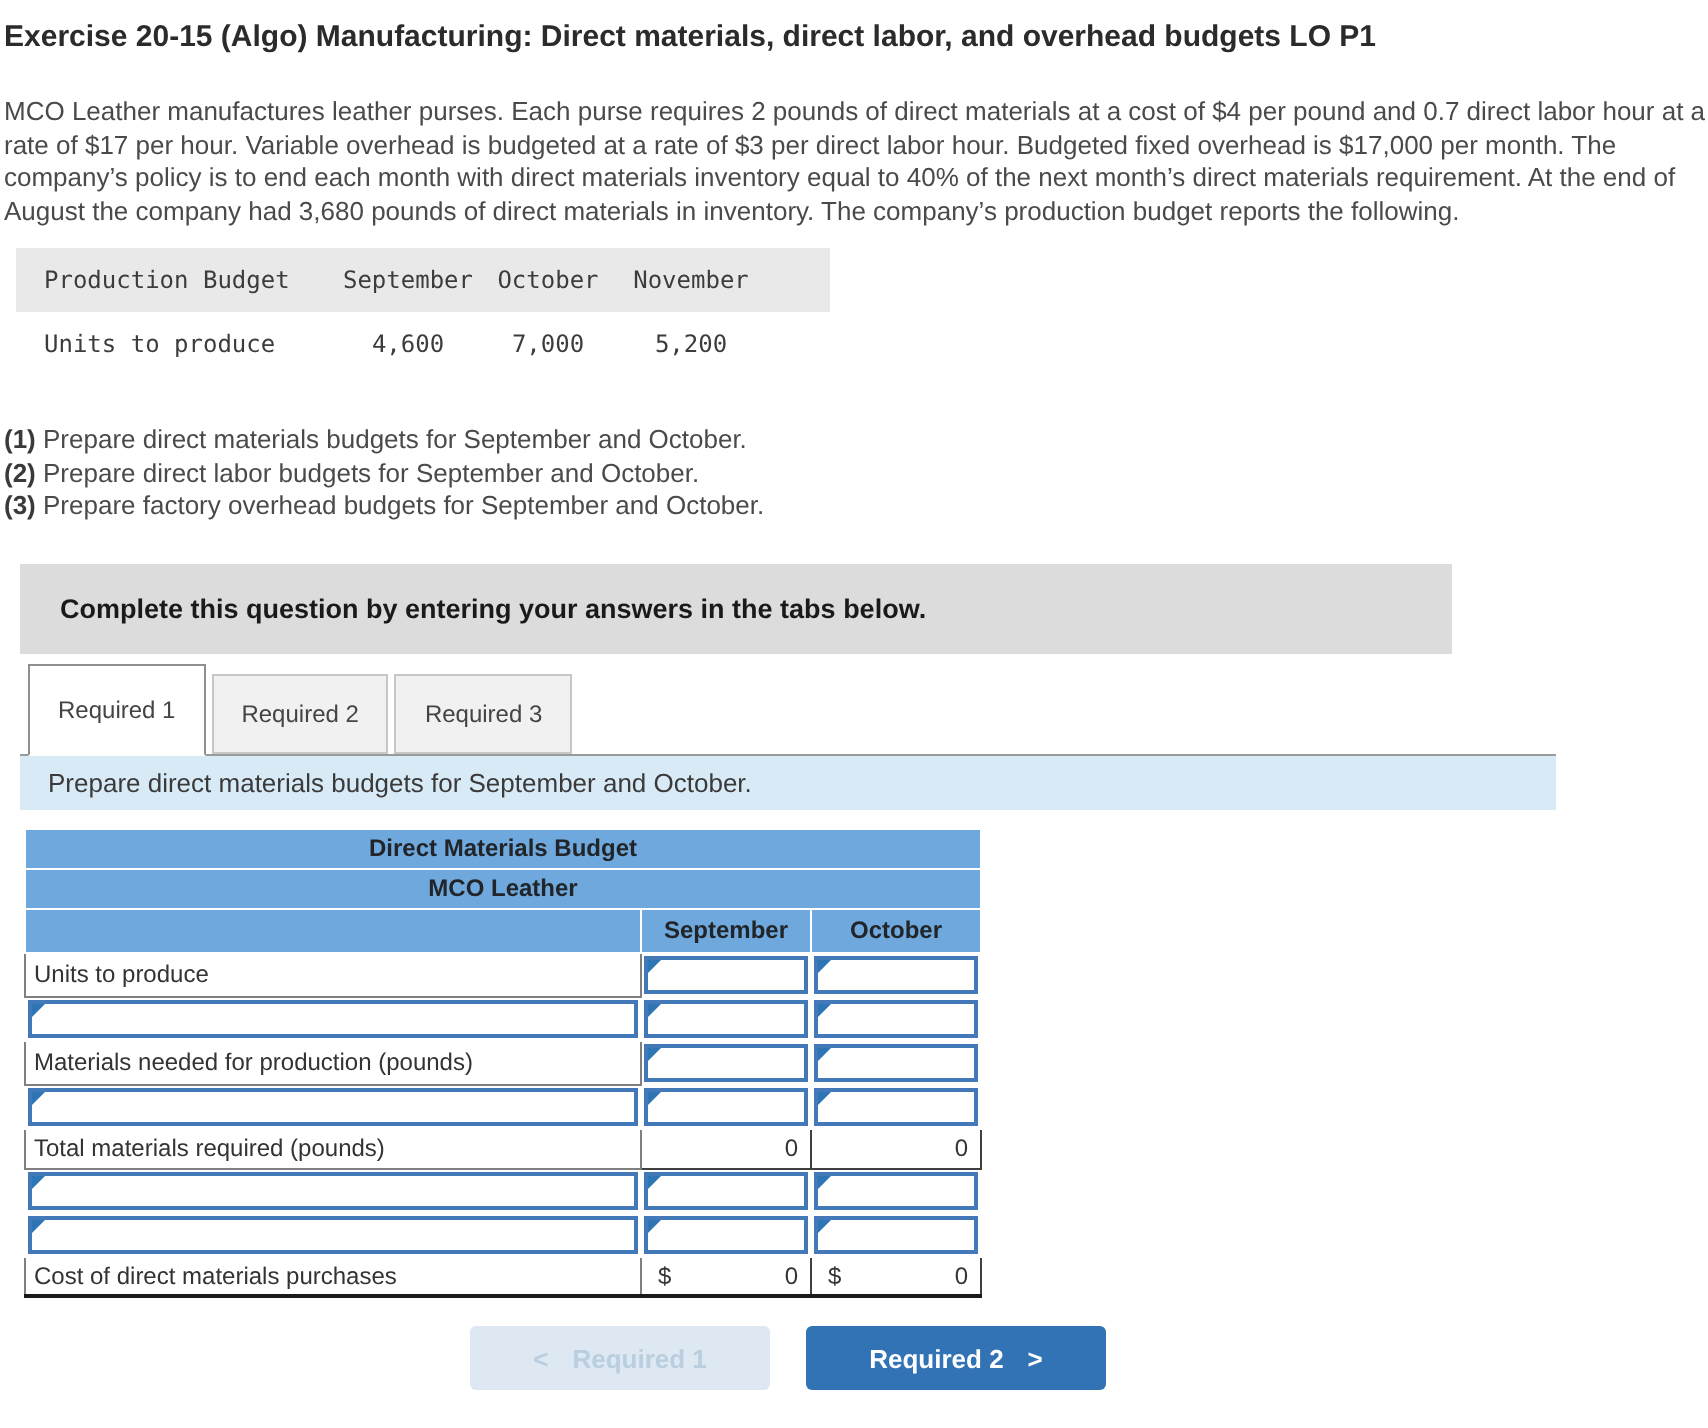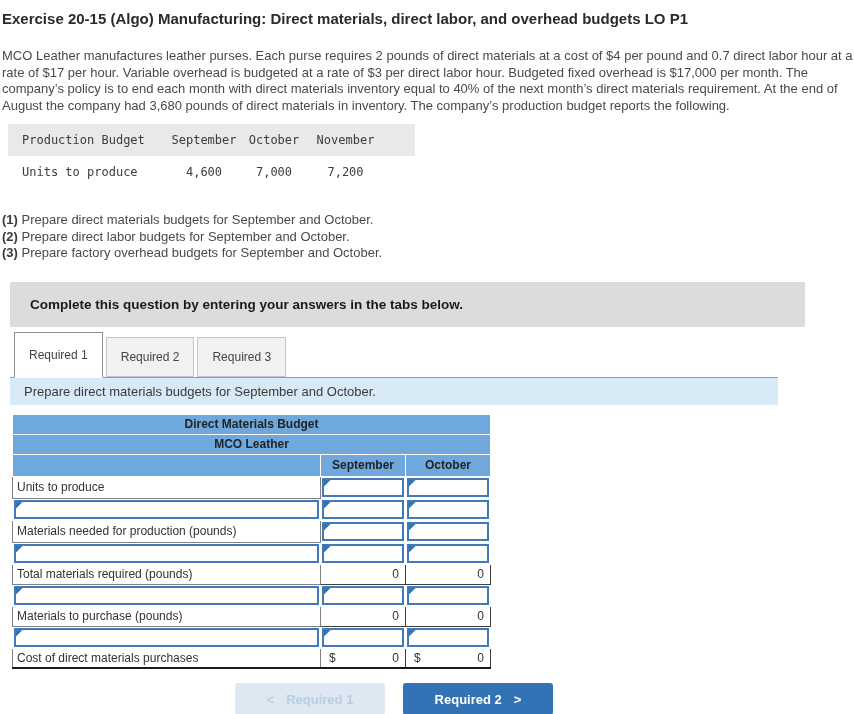--- a/index.html
+++ b/index.html
@@ -32,21 +32,21 @@
   .pb-table .c-oct  { width:68px;  text-align:center; }
   .pb-table .c-nov  { width:107px; text-align:center; padding-right:32px; }
 
   
   .tasks { margin:24px 0 0 2px; font-size:13px; line-height:15.5px; }
   .task-line { margin-bottom:1px; }
   .task-num { font-weight:bold; color:#3a3a3a; }
 
   
   .instruction-box {
-    margin:21px 0 0 10px; width:795px; background:#dcdcdc;
+    margin:21px 0 0 10px; width:716px; background:#dcdcdc;
     padding:15px 20px; font-size:13.5px; font-weight:bold; color:#1a1a1a;
   }
 
   
   .tabs { margin:5px 0 0 14px; display:flex; align-items:flex-end; position:relative; z-index:2; }
   .tab {
     background:#f1f1f1; border:1px solid #c6c6c6; height:40px; margin-right:3px;
     padding:0 14px; font-size:12px; color:#444; display:flex; align-items:center;
     cursor:pointer;
   }
@@ -120,21 +120,21 @@
       <tr class="pb-head">
     <td class="c-label">Production Budget</td>
     <td class="c-sep">September</td>
     <td class="c-oct">October</td>
     <td class="c-nov">November</td>
   </tr>
   <tr>
     <td class="c-label">Units to produce</td>
     <td class="c-sep">4,600</td>
     <td class="c-oct">7,000</td>
-    <td class="c-nov">7,200</td>
+    <td class="c-nov">5,200</td>
   </tr>
 </tbody>
   </table>
 
 <div class="tasks">
   <div class="task-line">
     <span class="task-num">(1)</span>
     <span>Prepare direct materials budgets for September and October.</span>
   </div>
   <div class="task-line">
@@ -252,25 +252,20 @@
             <i class="mark"></i>
           </div>
         </td>
     <td class="inp">
           <div class="ibox">
             <i class="mark"></i>
           </div>
         </td>
   </tr>
   <tr>
-    <td class="lbl">Materials to purchase (pounds)</td>
-    <td class="val">0</td>
-    <td class="val">0</td>
-  </tr>
-  <tr>
     <td class="inp">
           <div class="ibox">
             <i class="mark"></i>
           </div>
         </td>
     <td class="inp">
           <div class="ibox">
             <i class="mark"></i>
           </div>
         </td>

